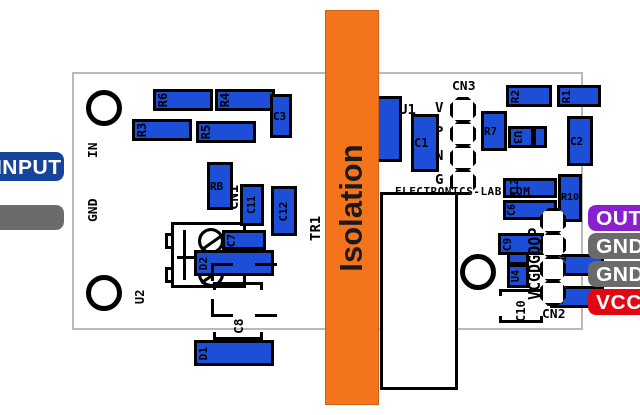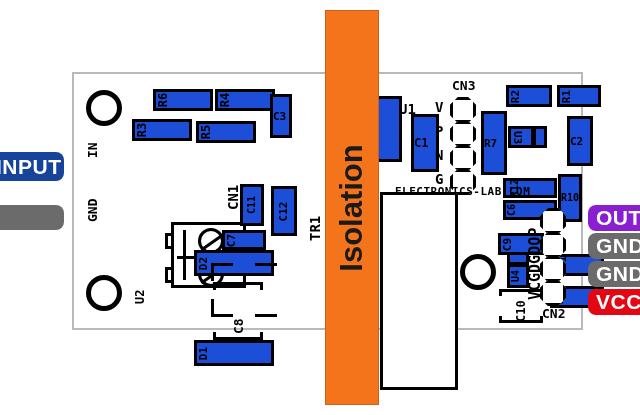--- a/index.html
+++ b/index.html
@@ -122,20 +122,23 @@
     <div class="part rot" style="left:141px;top:15px;width:60px;height:22px;font-size:12px;">
         <span>R4</span>
       </div>
     <div class="part rot" style="left:122px;top:47px;width:60px;height:22px;font-size:12px;">
         <span>R5</span>
       </div>
     <div class="part" style="left:196px;top:20px;width:22px;height:44px;font-size:11px;">
         <span>C3</span>
       </div>
 
+    <div class="part" style="left:133px;top:88px;width:26px;height:48px;font-size:11px;">
+        <span>RB</span>
+      </div>
 
     <div class="part rot" style="left:166px;top:110px;width:24px;height:42px;font-size:10px;">
         <span>C11</span>
       </div>
     <div class="part rot" style="left:197px;top:112px;width:26px;height:50px;font-size:11px;">
         <span>C12</span>
       </div>
 
     <div class="part rot" style="left:148px;top:156px;width:44px;height:20px;font-size:11px;">
         <span>C7</span>
@@ -173,21 +176,21 @@
     <div class="lbl" style="left:378px;top:5px;font-size:13px;">CN3</div>
     <div class="oct" style="left:376px;top:23px;"></div>
     <div class="oct" style="left:376px;top:47px;"></div>
     <div class="oct" style="left:376px;top:71px;"></div>
     <div class="oct" style="left:376px;top:95px;"></div>
     <div class="lbl" style="left:361px;top:26px;font-size:14px;">V</div>
     <div class="lbl" style="left:361px;top:50px;font-size:14px;">P</div>
     <div class="lbl" style="left:361px;top:74px;font-size:14px;">N</div>
     <div class="lbl" style="left:361px;top:98px;font-size:14px;">G</div>
 
-    <div class="part" style="left:407px;top:37px;width:26px;height:64px;font-size:11px;">
+    <div class="part" style="left:407px;top:37px;width:26px;height:40px;font-size:11px;">
         <span>R7</span>
       </div>
 
     <div class="part rot" style="left:432px;top:11px;width:46px;height:22px;font-size:11px;">
         <span>R2</span>
       </div>
     <div class="part rot" style="left:483px;top:11px;width:44px;height:22px;font-size:11px;">
         <span>R1</span>
       </div>
     <div class="part" style="left:493px;top:42px;width:26px;height:50px;font-size:11px;">
@@ -198,21 +201,21 @@
         <span>U3</span>
       </div>
     <div class="part" style="left:459px;top:52px;width:14px;height:22px;"></div>
 
     <div class="part rot" style="left:429px;top:104px;width:54px;height:20px;font-size:10px;">
         <span>R12</span>
       </div>
     <div class="part rot" style="left:429px;top:126px;width:54px;height:20px;font-size:10px;">
         <span>C6</span>
       </div>
-    <div class="part" style="left:484px;top:100px;width:24px;height:48px;font-size:10px;">
+    <div class="part" style="left:484px;top:100px;width:24px;height:48px;font-size:10px;font-family:Liberation Mono, monospace;">
         <span>R10</span>
       </div>
 
     <div class="part rot" style="left:424px;top:159px;width:46px;height:22px;font-size:11px;">
         <span>C9</span>
       </div>
     <div class="part rot" style="left:433px;top:190px;width:22px;height:24px;font-size:10px;">
         <span>U4</span>
       </div>
     <div class="part" style="left:433px;top:178px;width:22px;height:13px;"></div>

